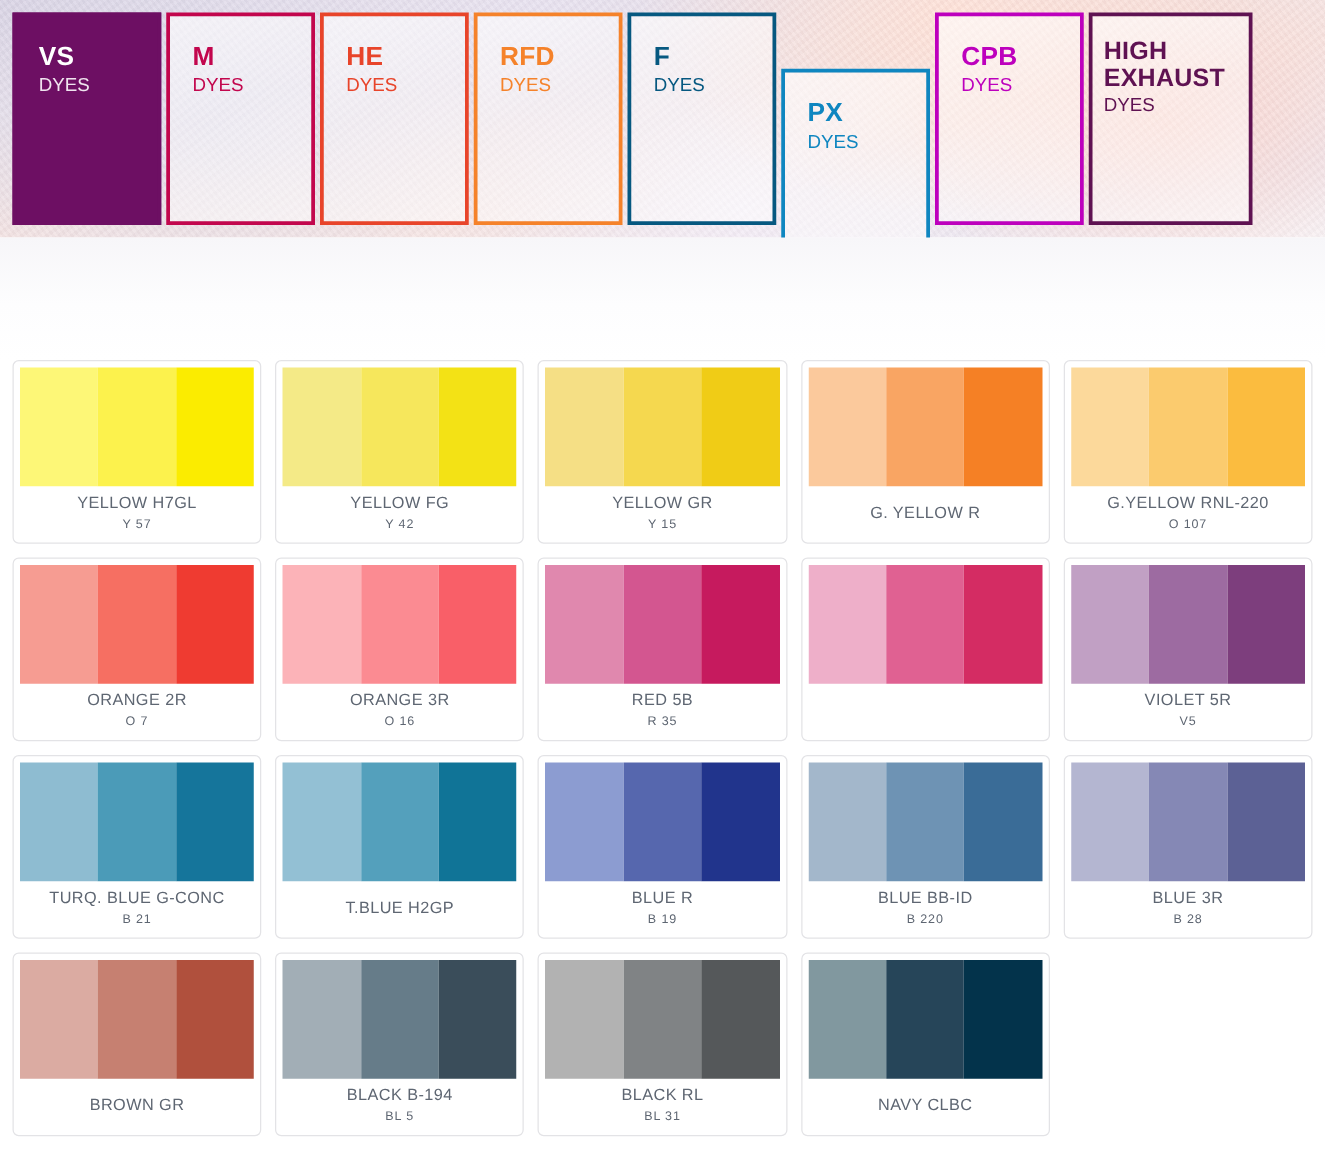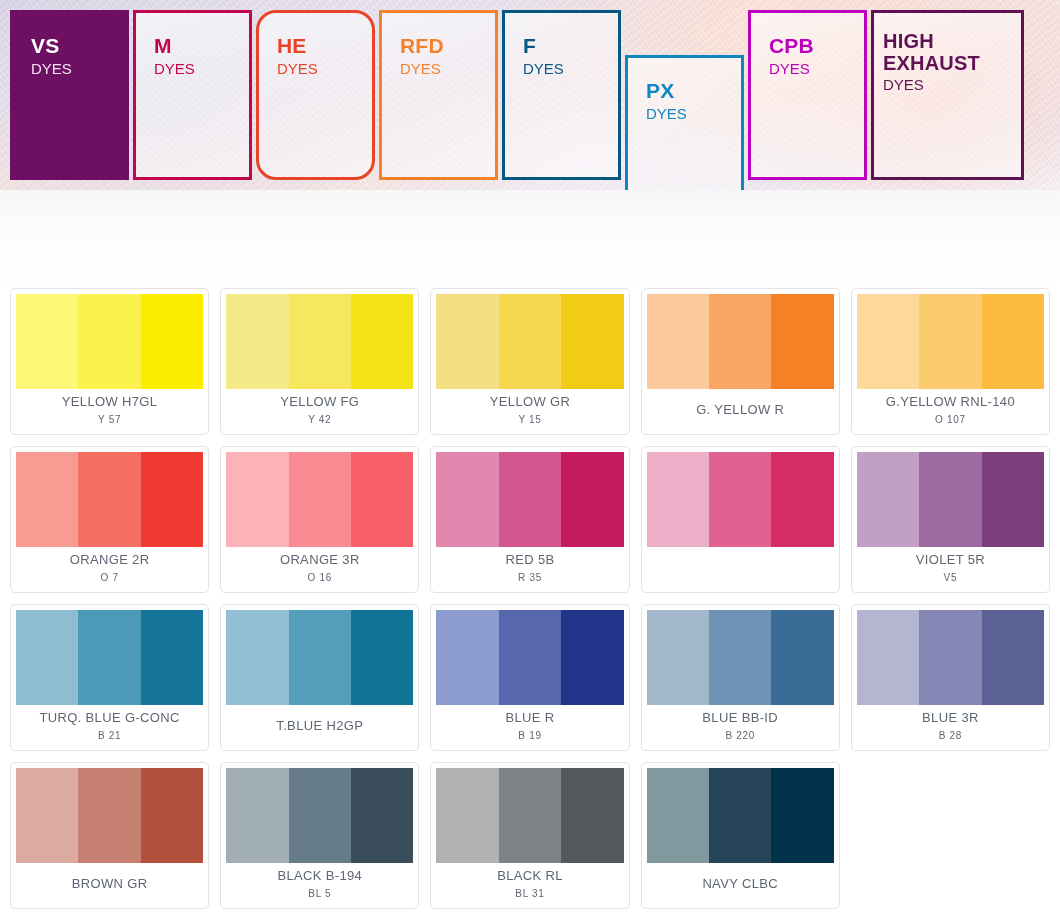--- a/index.html
+++ b/index.html
@@ -73,21 +73,21 @@
   }
   .cat-tab .tab-sub {
     font-size: 15px;
     font-weight: normal;
     line-height: 1.35;
     display: block;
     margin-top: 1px;
   }
   .cat-tab.is-active .tab-code { color: #ffffff; }
   .cat-tab.is-active .tab-sub  { color: #f0e4ef; }
-  .cat-tab.tab-last { width: 153px; padding-left: 9px; padding-top: 18px; }
+  .cat-tab.tab-last { width: 131px; padding-left: 9px; padding-top: 18px; }
   .cat-tab.tab-last .tab-code { font-size: 20px; }
 
   
   #spacer-band {
     width: 1060px;
     height: 98px;
     background: linear-gradient(180deg, #f7f6f9 0%, #fdfdfe 55%, #ffffff 100%);
   }
 
   
@@ -151,21 +151,21 @@
   <div id="header-bg"></div>
   <div id="tab-row">
       <div class="cat-tab is-active">
         <span class="tab-code">VS</span>
         <span class="tab-sub">DYES</span>
       </div>
       <div class="cat-tab" style="border-color: rgb(194, 6, 77);">
         <span class="tab-code" style="color: rgb(194, 6, 77);">M</span>
         <span class="tab-sub" style="color: rgb(194, 6, 77);">DYES</span>
       </div>
-      <div class="cat-tab" style="border-color: rgb(232, 68, 42); border-radius: 20px;">
+      <div class="cat-tab" style="border-color: rgb(232, 68, 42);">
         <span class="tab-code" style="color: rgb(232, 68, 42);">HE</span>
         <span class="tab-sub" style="color: rgb(232, 68, 42);">DYES</span>
       </div>
       <div class="cat-tab" style="border-color: rgb(245, 130, 42);">
         <span class="tab-code" style="color: rgb(245, 130, 42);">RFD</span>
         <span class="tab-sub" style="color: rgb(245, 130, 42);">DYES</span>
       </div>
       <div class="cat-tab" style="border-color: rgb(6, 88, 128);">
         <span class="tab-code" style="color: rgb(6, 88, 128);">F</span>
         <span class="tab-sub" style="color: rgb(6, 88, 128);">DYES</span>
@@ -232,21 +232,21 @@
         <div class="dye-name">G. YELLOW R</div>
       </div>
     </div>
     <div class="swatch-card">
       <div class="shade-strip">
         <span style="background: rgb(252, 217, 155);"></span>
         <span style="background: rgb(251, 203, 110);"></span>
         <span style="background: rgb(251, 188, 63);"></span>
       </div>
       <div class="card-label">
-        <div class="dye-name">G.YELLOW RNL-140</div>
+        <div class="dye-name">G.YELLOW RNL-220</div>
         <div class="dye-code">O 107</div>
       </div>
     </div>
     <div class="swatch-card">
       <div class="shade-strip">
         <span style="background: rgb(246, 156, 146);"></span>
         <span style="background: rgb(246, 111, 98);"></span>
         <span style="background: rgb(239, 59, 49);"></span>
       </div>
       <div class="card-label">

